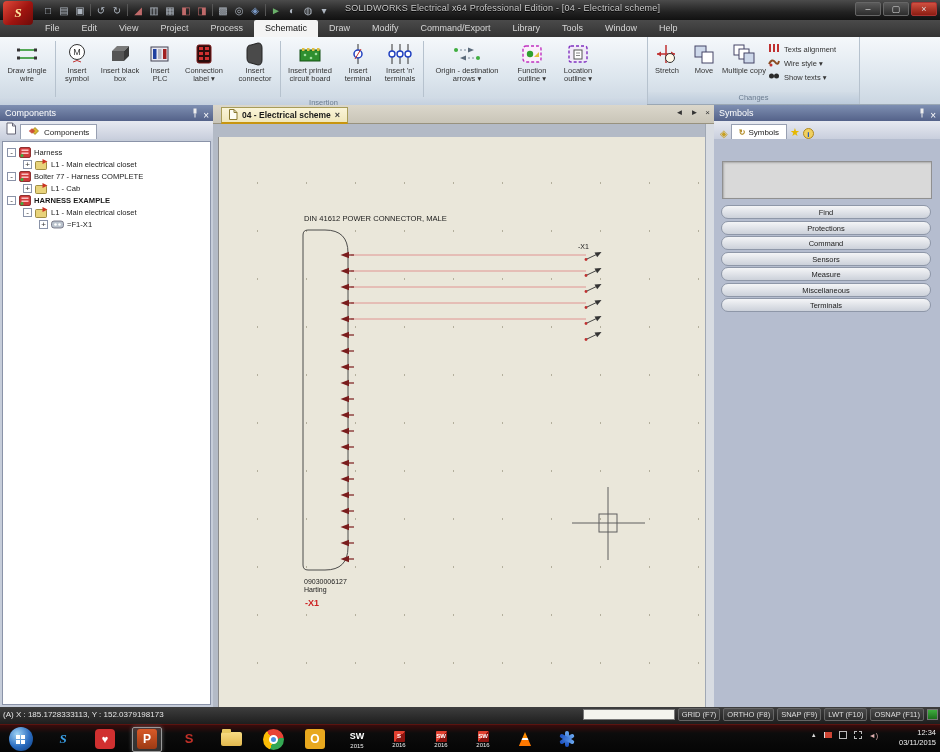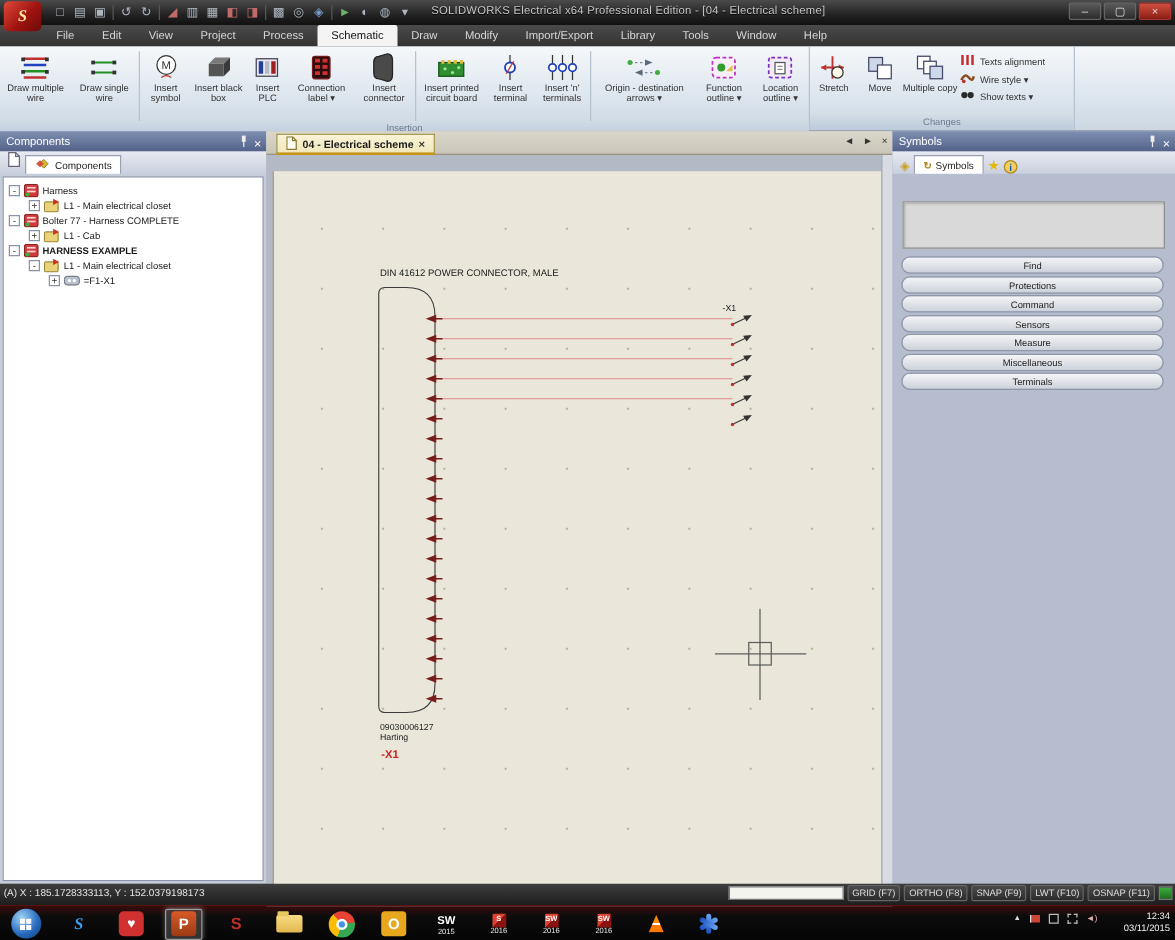--- a/index.html
+++ b/index.html
@@ -176,49 +176,30 @@
 
 <div class="menubar">
   <span class="menu-item">File</span>
   <span class="menu-item">Edit</span>
   <span class="menu-item">View</span>
   <span class="menu-item">Project</span>
   <span class="menu-item">Process</span>
   <span class="menu-item active">Schematic</span>
   <span class="menu-item">Draw</span>
   <span class="menu-item">Modify</span>
-  <span class="menu-item">Import/Export</span>
+  <span class="menu-item">Command/Export</span>
   <span class="menu-item">Library</span>
   <span class="menu-item">Tools</span>
   <span class="menu-item">Window</span>
   <span class="menu-item">Help</span>
 </div>
 
 <div class="ribbon">
   <div class="rgroup" style="width:648px">
     <div class="rbody">
-      <div class="rbtn" style="width:58px">
-        <span class="ricon">
-          <svg width="26" height="24">
-              <g stroke-width="2">
-                <line x1="4" y1="5" x2="22" y2="5" stroke="#c03030"></line>
-                <line x1="4" y1="10" x2="22" y2="10" stroke="#2040c0"></line>
-                <line x1="4" y1="15" x2="22" y2="15" stroke="#209020"></line>
-                <line x1="4" y1="20" x2="22" y2="20" stroke="#c03030"></line>
-              </g>
-              <g fill="#333">
-                <rect x="2" y="4" width="3" height="3"></rect>
-                <rect x="21" y="4" width="3" height="3"></rect>
-                <rect x="2" y="14" width="3" height="3"></rect>
-                <rect x="21" y="14" width="3" height="3"></rect>
-              </g>
-            </svg>
-        </span>
-        <span class="rlabel">Draw multiple wire</span>
-      </div>
       <div class="rbtn" style="width:54px">
         <span class="ricon">
           <svg width="26" height="24">
               <g stroke="#209020" stroke-width="1.5">
                 <line x1="5" y1="8" x2="21" y2="8"></line>
                 <line x1="5" y1="16" x2="21" y2="16"></line>
               </g>
               <g fill="#333">
                 <rect x="3" y="6.5" width="3" height="3"></rect>
                 <rect x="20" y="6.5" width="3" height="3"></rect>

